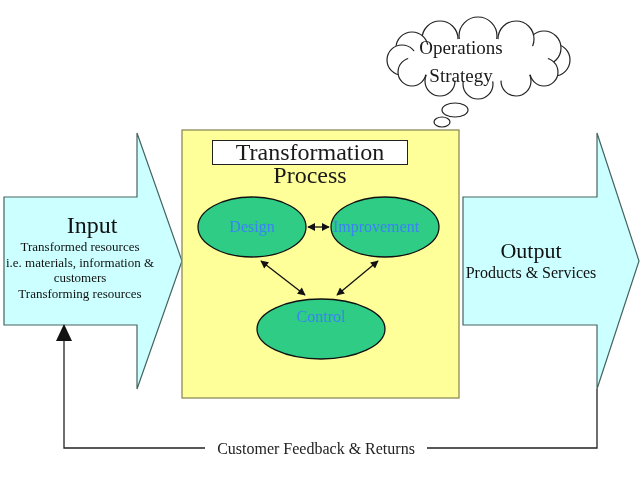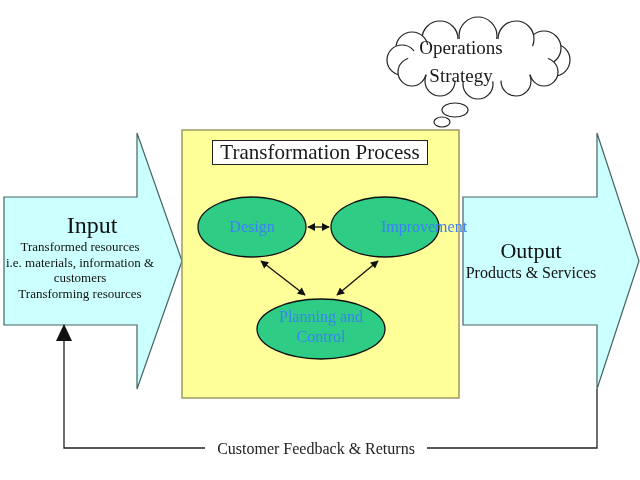--- a/index.html
+++ b/index.html
@@ -12,29 +12,29 @@
     color:#111;
   }
   .stage svg{position:absolute;left:0;top:0;}
   .abs{position:absolute;}
 
   .cloud-label{
     left:399px;top:34px;width:124px;
     text-align:center;font-size:19px;line-height:28px;color:#1a1a1a;
   }
   .process-title{
-    left:212px;top:140px;width:216px;height:25px;
+    left:212px;top:140px;width:196px;height:25px;
     box-sizing:border-box;background:#ffffff;border:1px solid #222;
-    text-align:center;font-size:21px;line-height:23px;color:#1a1a1a;
+    text-align:center;font-size:24px;line-height:23px;color:#1a1a1a;
   }
   .node-label{
     text-align:center;font-size:16px;line-height:20px;color:#3b82f6;
   }
   .node-design{left:198px;top:217px;width:108px;}
-  .node-improvement{left:330px;top:217px;width:92px;margin-left:48px;}
+  .node-improvement{left:330px;top:217px;width:92px;}
   .node-planning{left:257px;top:307px;width:128px;}
 
   .input-block{left:0px;top:211px;width:160px;text-align:center;}
   .input-title{font-size:24px;line-height:28px;padding-left:24px;}
   .in-line{font-size:13px;line-height:15.5px;white-space:nowrap;}
   .in-line.italic{}
 
   .output-block{left:463px;top:238px;width:136px;text-align:center;}
   .output-title{font-size:22px;line-height:25px;}
   .output-sub{font-size:16px;line-height:19px;white-space:nowrap;}
@@ -96,21 +96,20 @@
   <div class="abs cloud-label">
     <div>Operations</div>
     <div>Strategy</div>
   </div>
 
   <div class="abs process-title">Transformation Process</div>
 
   <div class="abs node-label node-design">Design</div>
   <div class="abs node-label node-improvement">Improvement</div>
   <div class="abs node-label node-planning">
-    <div>Planning and</div>
     <div>Control</div>
   </div>
 
   <div class="abs input-block">
     <div class="input-title">Input</div>
     <div class="in-line italic">Transformed resources</div>
     <div class="in-line">i.e. materials, information &amp;</div>
     <div class="in-line">customers</div>
     <div class="in-line italic">Transforming resources</div>
   </div>

